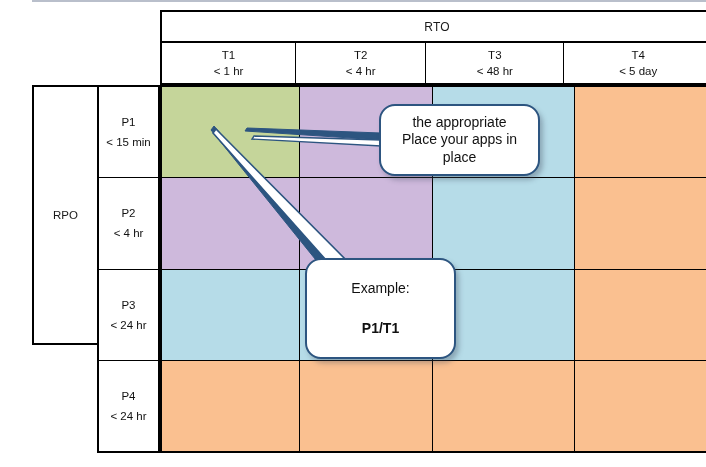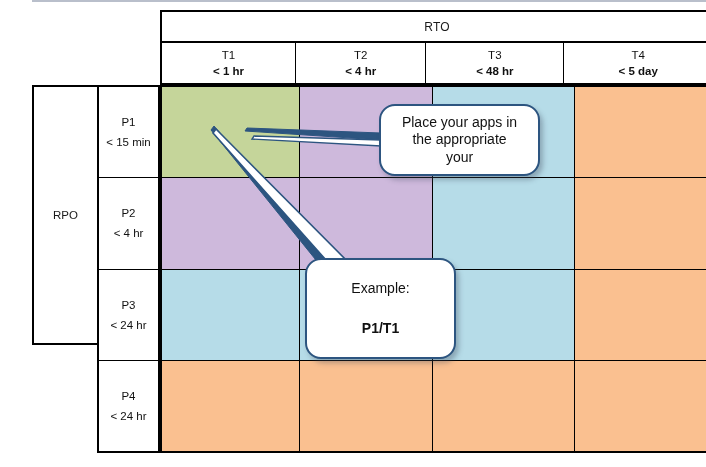--- a/index.html
+++ b/index.html
@@ -79,21 +79,21 @@
     display: flex;
     flex-direction: column;
     align-items: center;
     justify-content: center;
     gap: 4px;
     font-size: 11.5px;
     color: #111111;
   }
   .tier-cell:last-child { border-right: none; }
   .tier-cell .t-name { font-weight: 400; }
-  .tier-cell .t-sub  { font-weight: 700; }
+  .tier-cell .t-sub  { font-weight: 400; }
 
   
   .rpo-block {
     position: absolute;
     left: 0; top: 75px;
     width: 65px; height: 260px;
     background: #ffffff;
     border-top: 2px solid #000000;
     border-bottom: 2px solid #000000;
     border-left: 2px solid #000000;
@@ -283,23 +283,23 @@
       <polygon points="349,140 222,136 220,139 349,146" fill="#ffffff" stroke="#2d5580" stroke-width="1.4"></polygon>
     </g>
 
     <g>
       <polygon points="182,126 306,269 296,275 179,130" fill="#2d5580" stroke="#2d5580" stroke-width="1"></polygon>
       <polygon points="184,129 327,273 310,278 181,133" fill="#ffffff" stroke="#2d5580" stroke-width="1.6"></polygon>
     </g>
   </svg>
 
   <div class="callout" id="callout-place">
+    <span>the appropriate</span>
     <span>Place your apps in</span>
-    <span>the appropriate</span>
-    <span>your</span>
+    <span>place</span>
   </div>
 
   <div class="callout" id="callout-example">
     <span>Example:</span>
     <span class="line-strong">P1/T1</span>
   </div>
 
 </div>
 
 </body></html>

